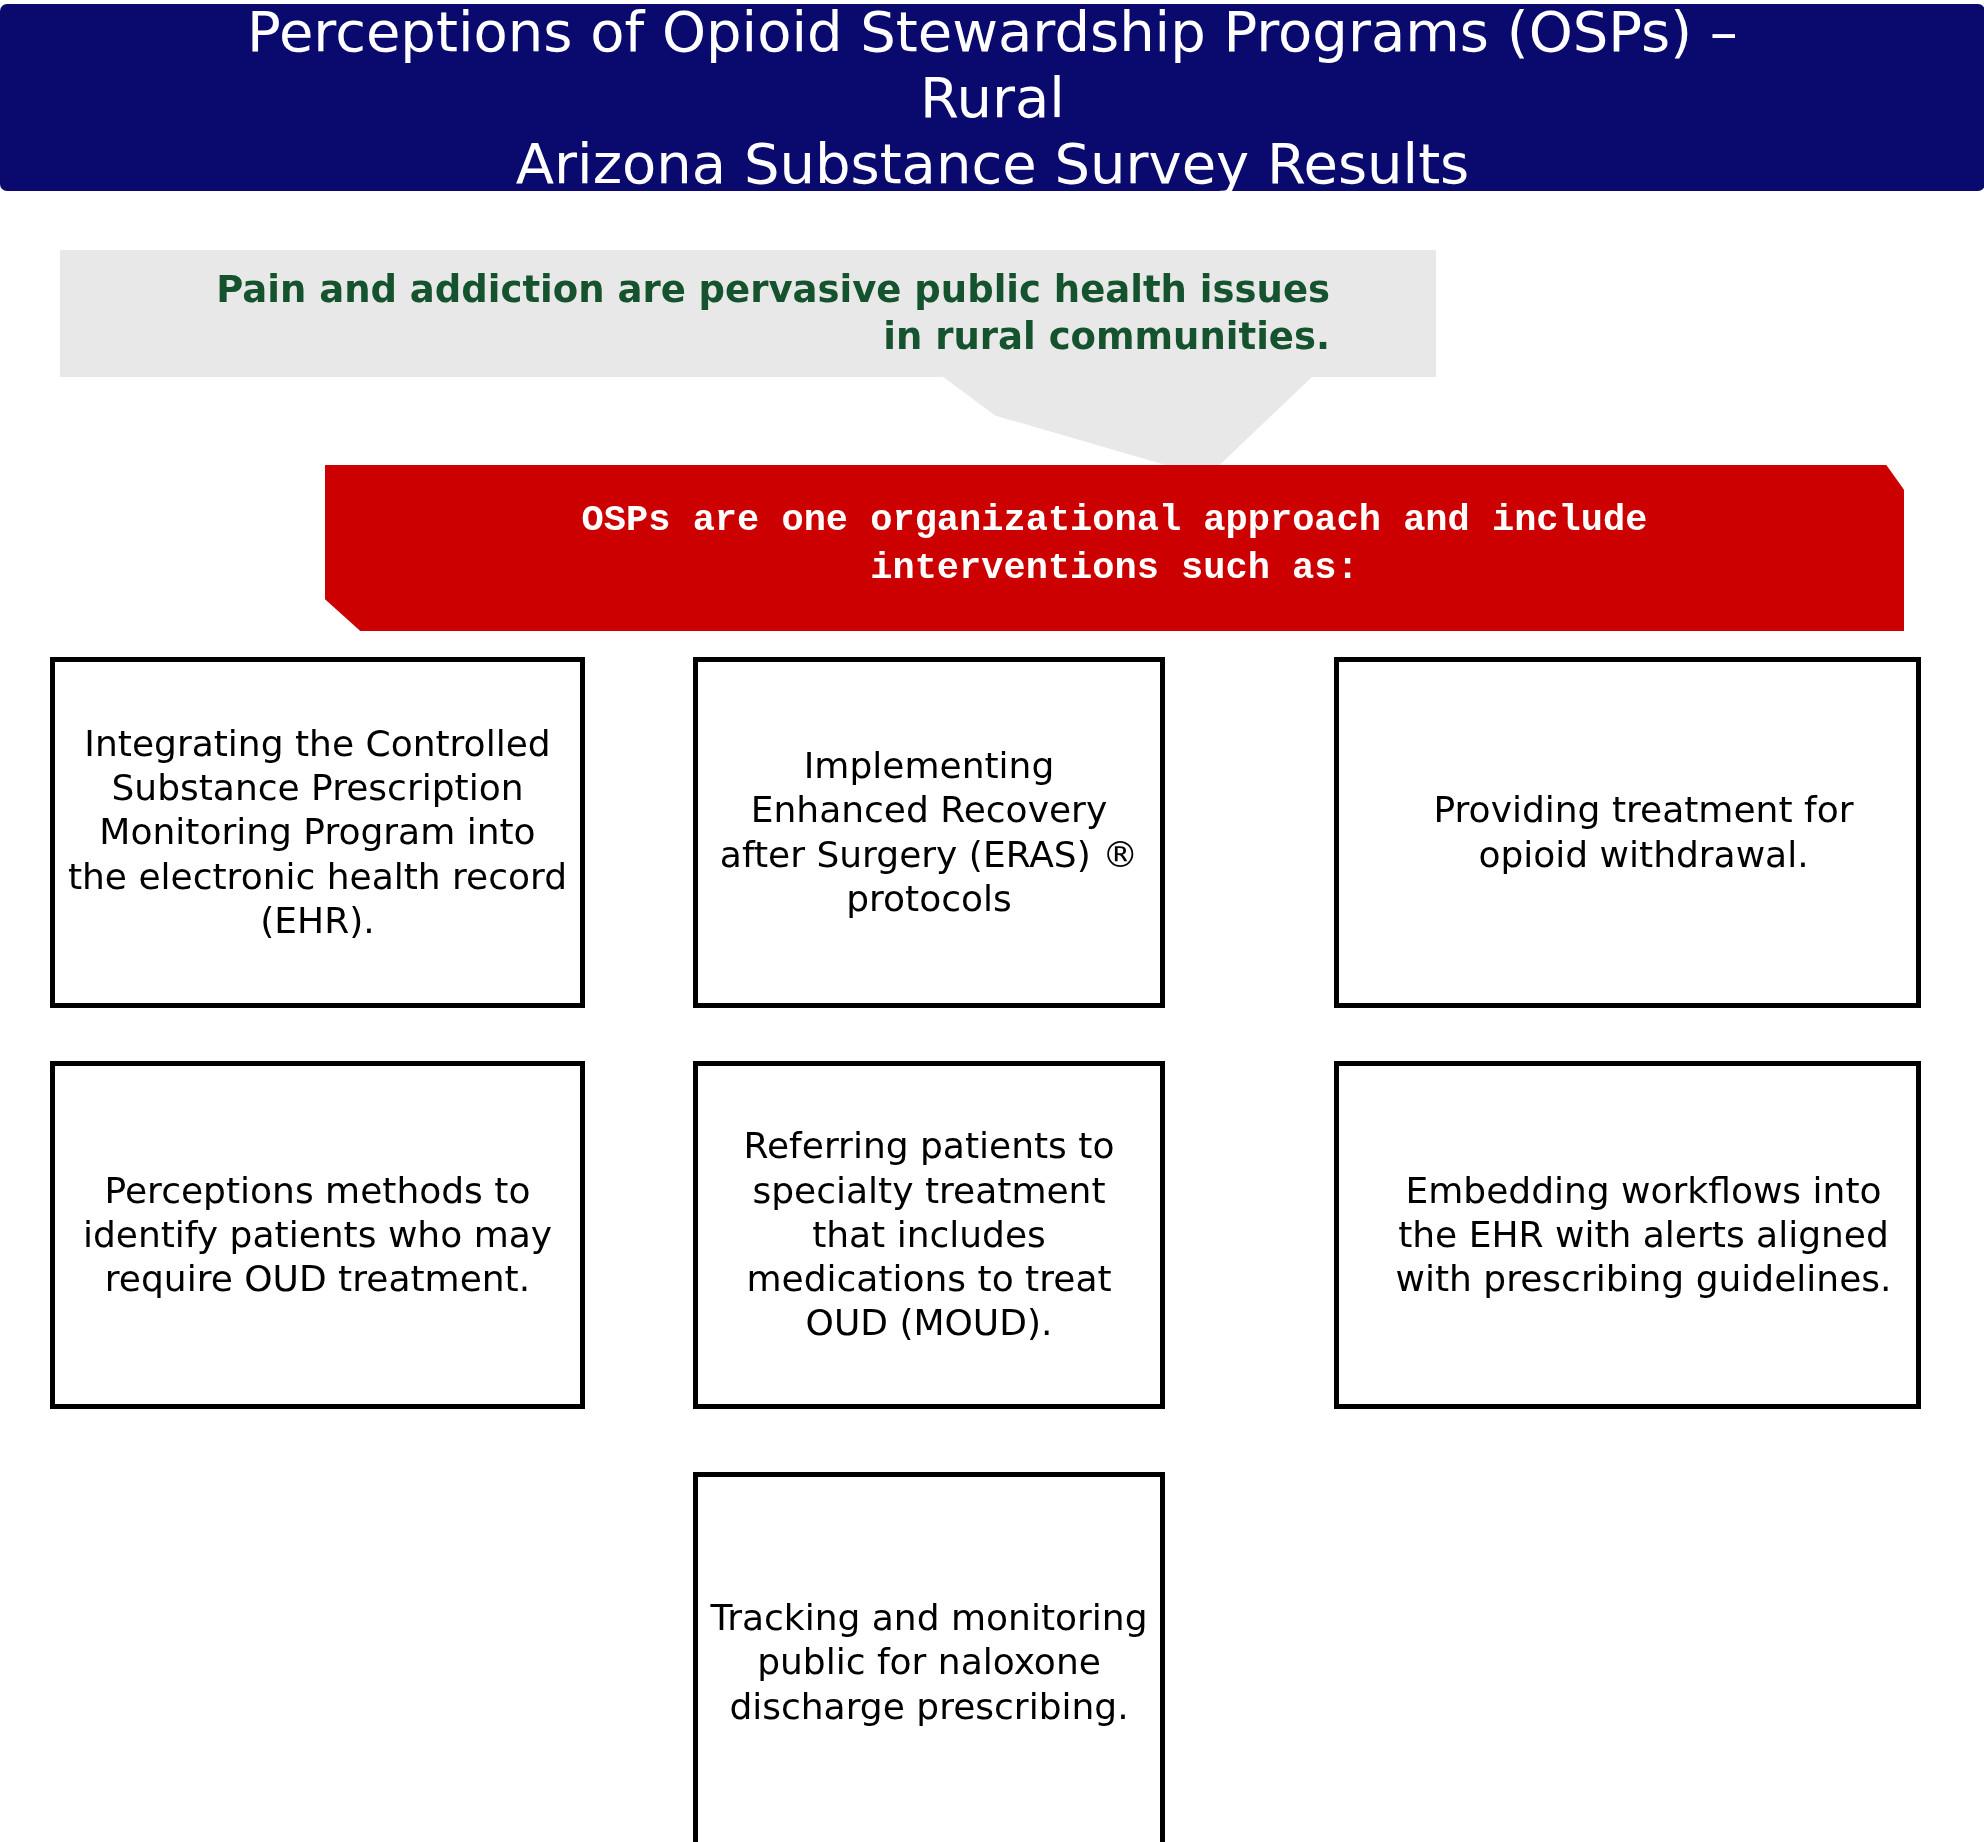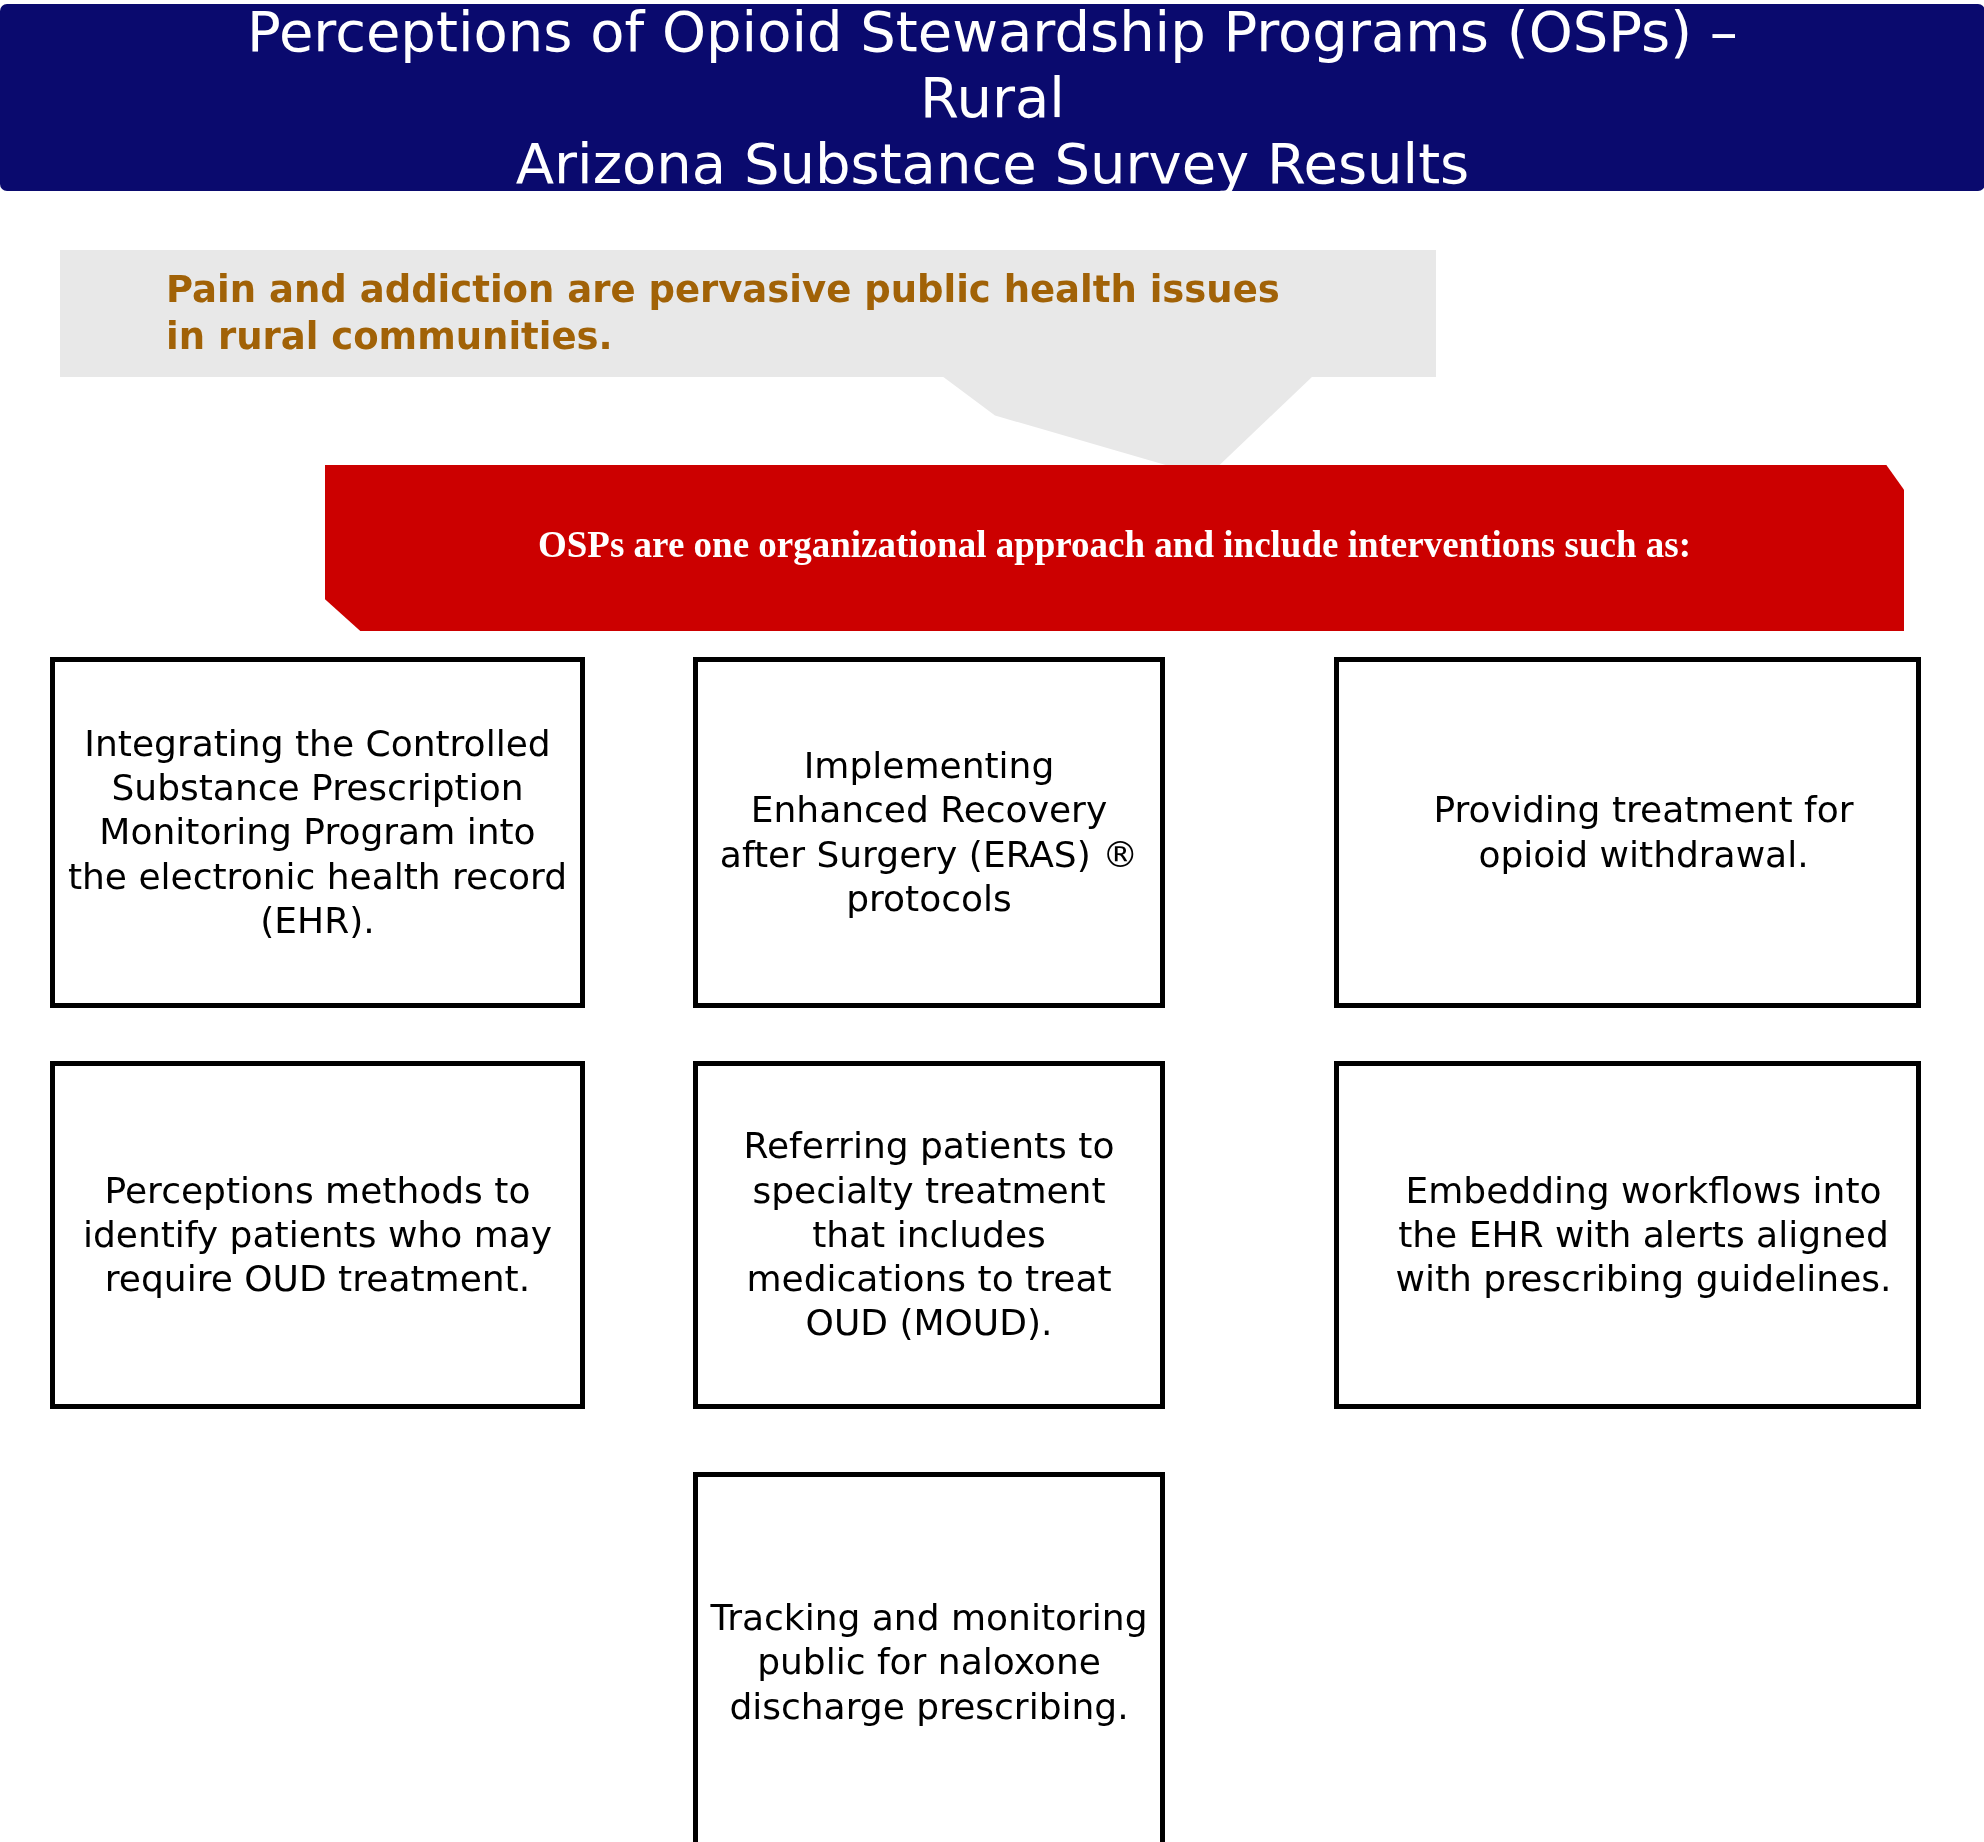--- a/index.html
+++ b/index.html
@@ -60,26 +60,26 @@
   }
   .callout-text {
     position: absolute;
     left: 0;
     top: 0;
     width: 1376px;
     height: 127px;
     display: flex;
     align-items: center;
     justify-content: center;
-    color: #a16207;
+    color: #14532d;
     font-family: "DejaVu Sans", sans-serif;
     font-size: 37px;
     font-weight: bold;
     line-height: 1.26;
-    text-align: left;
+    text-align: right;
     box-sizing: border-box;
     padding: 4px 106px;
   }
   .callout-tail {
     position: absolute;
     left: 882px;
     top: 126px;
     width: 371px;
     height: 101px;
   }
@@ -102,21 +102,21 @@
   .red-banner-text {
     position: absolute;
     left: 0;
     top: 0;
     width: 1579px;
     height: 166px;
     display: flex;
     align-items: center;
     justify-content: center;
     color: #ffffff;
-    font-family: Liberation Serif, serif;
+    font-family: Liberation Mono, monospace;
     font-size: 37px;
     font-weight: bold;
     line-height: 1.28;
     text-align: center;
     box-sizing: border-box;
     padding: 0 159px 7px 159px;
   }
 
   
   .box {

